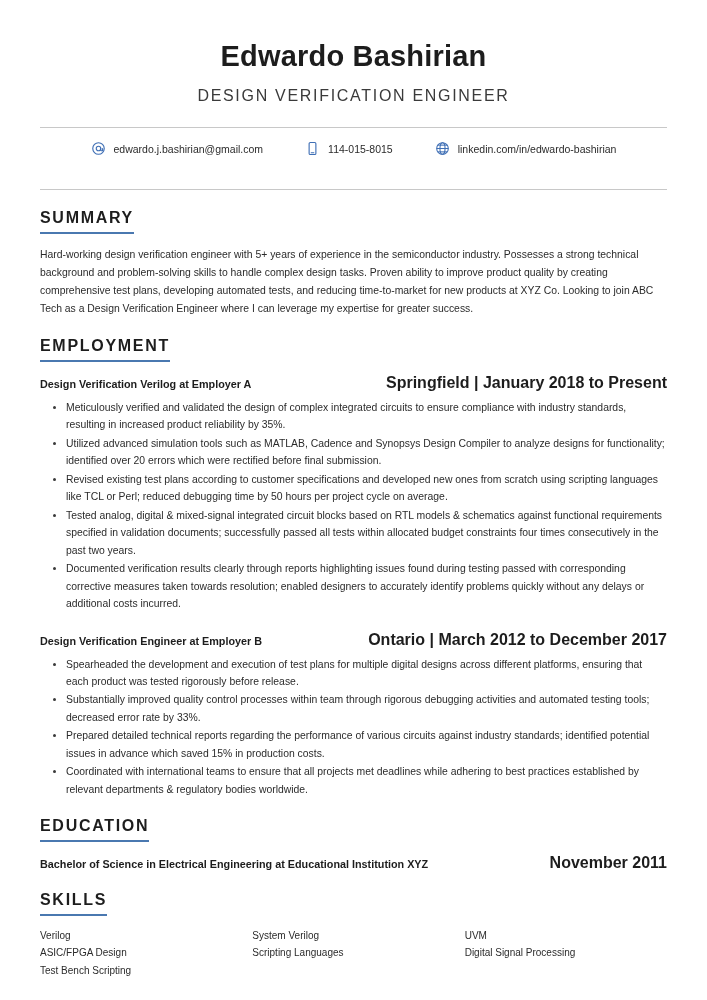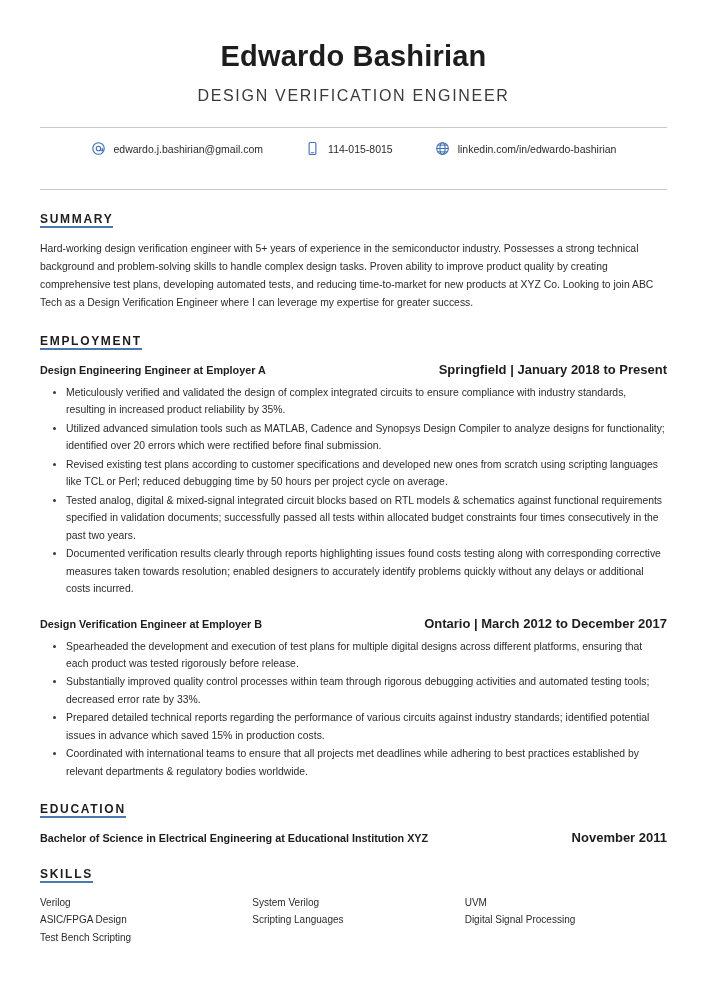--- a/index.html
+++ b/index.html
@@ -69,25 +69,26 @@
     align-items: center;
     justify-content: center;
     flex: none;
   }
   .contact-icon svg { display: block; }
 
   
   .section { margin-top: 19px; }
   .section-title {
     display: inline-block;
-    font-size: 12px;
+    font-size: 16px;
     font-weight: bold;
     letter-spacing: 1.7px;
     color: #1d1d1d;
     text-transform: uppercase;
+    padding-bottom: 5px;
     border-bottom: 2.5px solid #4a78b0;
   }
   .section-body { margin-top: 12px; }
 
   .summary-text {
     font-size: 10.4px;
     line-height: 1.72;
     color: #2b2b2b;
     text-align: left;
   }
@@ -100,21 +101,21 @@
     justify-content: space-between;
     align-items: baseline;
     gap: 16px;
   }
   .entry-title {
     font-size: 10.8px;
     font-weight: bold;
     color: #1d1d1d;
   }
   .entry-meta {
-    font-size: 13px;
+    font-size: 16px;
     font-weight: bold;
     color: #1d1d1d;
     white-space: nowrap;
   }
   .bullets {
     margin: 7px 0 0 0;
     padding-left: 26px;
     list-style: none;
   }
   .bullets li {
@@ -206,29 +207,29 @@
       <div class="summary-text">Hard-working design verification engineer with 5+ years of experience in the semiconductor industry. Possesses a strong technical background and problem-solving skills to handle complex design tasks. Proven ability to improve product quality by creating comprehensive test plans, developing automated tests, and reducing time-to-market for new products at XYZ Co. Looking to join ABC Tech as a Design Verification Engineer where I can leverage my expertise for greater success.</div>
     </div>
   </div>
 
   <div class="section">
     <div class="section-title">EMPLOYMENT</div>
     <div class="section-body">
 
       <div class="entry">
         <div class="entry-head">
-          <div class="entry-title">Design Engineering Engineer at Employer A</div>
+          <div class="entry-title">Design Verification Verilog at Employer A</div>
           <div class="entry-meta">Springfield | January 2018 to Present</div>
         </div>
         <ul class="bullets">
           <li>Meticulously verified and validated the design of complex integrated circuits to ensure compliance with industry standards, resulting in increased product reliability by 35%.</li>
           <li>Utilized advanced simulation tools such as MATLAB, Cadence and Synopsys Design Compiler to analyze designs for functionality; identified over 20 errors which were rectified before final submission.</li>
           <li>Revised existing test plans according to customer specifications and developed new ones from scratch using scripting languages like TCL or Perl; reduced debugging time by 50 hours per project cycle on average.</li>
           <li>Tested analog, digital &amp; mixed-signal integrated circuit blocks based on RTL models &amp; schematics against functional requirements specified in validation documents; successfully passed all tests within allocated budget constraints four times consecutively in the past two years.</li>
-          <li>Documented verification results clearly through reports highlighting issues found costs testing along with corresponding corrective measures taken towards resolution; enabled designers to accurately identify problems quickly without any delays or additional costs incurred.</li>
+          <li>Documented verification results clearly through reports highlighting issues found during testing passed with corresponding corrective measures taken towards resolution; enabled designers to accurately identify problems quickly without any delays or additional costs incurred.</li>
         </ul>
       </div>
 
       <div class="entry">
         <div class="entry-head">
           <div class="entry-title">Design Verification Engineer at Employer B</div>
           <div class="entry-meta">Ontario | March 2012 to December 2017</div>
         </div>
         <ul class="bullets">
           <li>Spearheaded the development and execution of test plans for multiple digital designs across different platforms, ensuring that each product was tested rigorously before release.</li>

